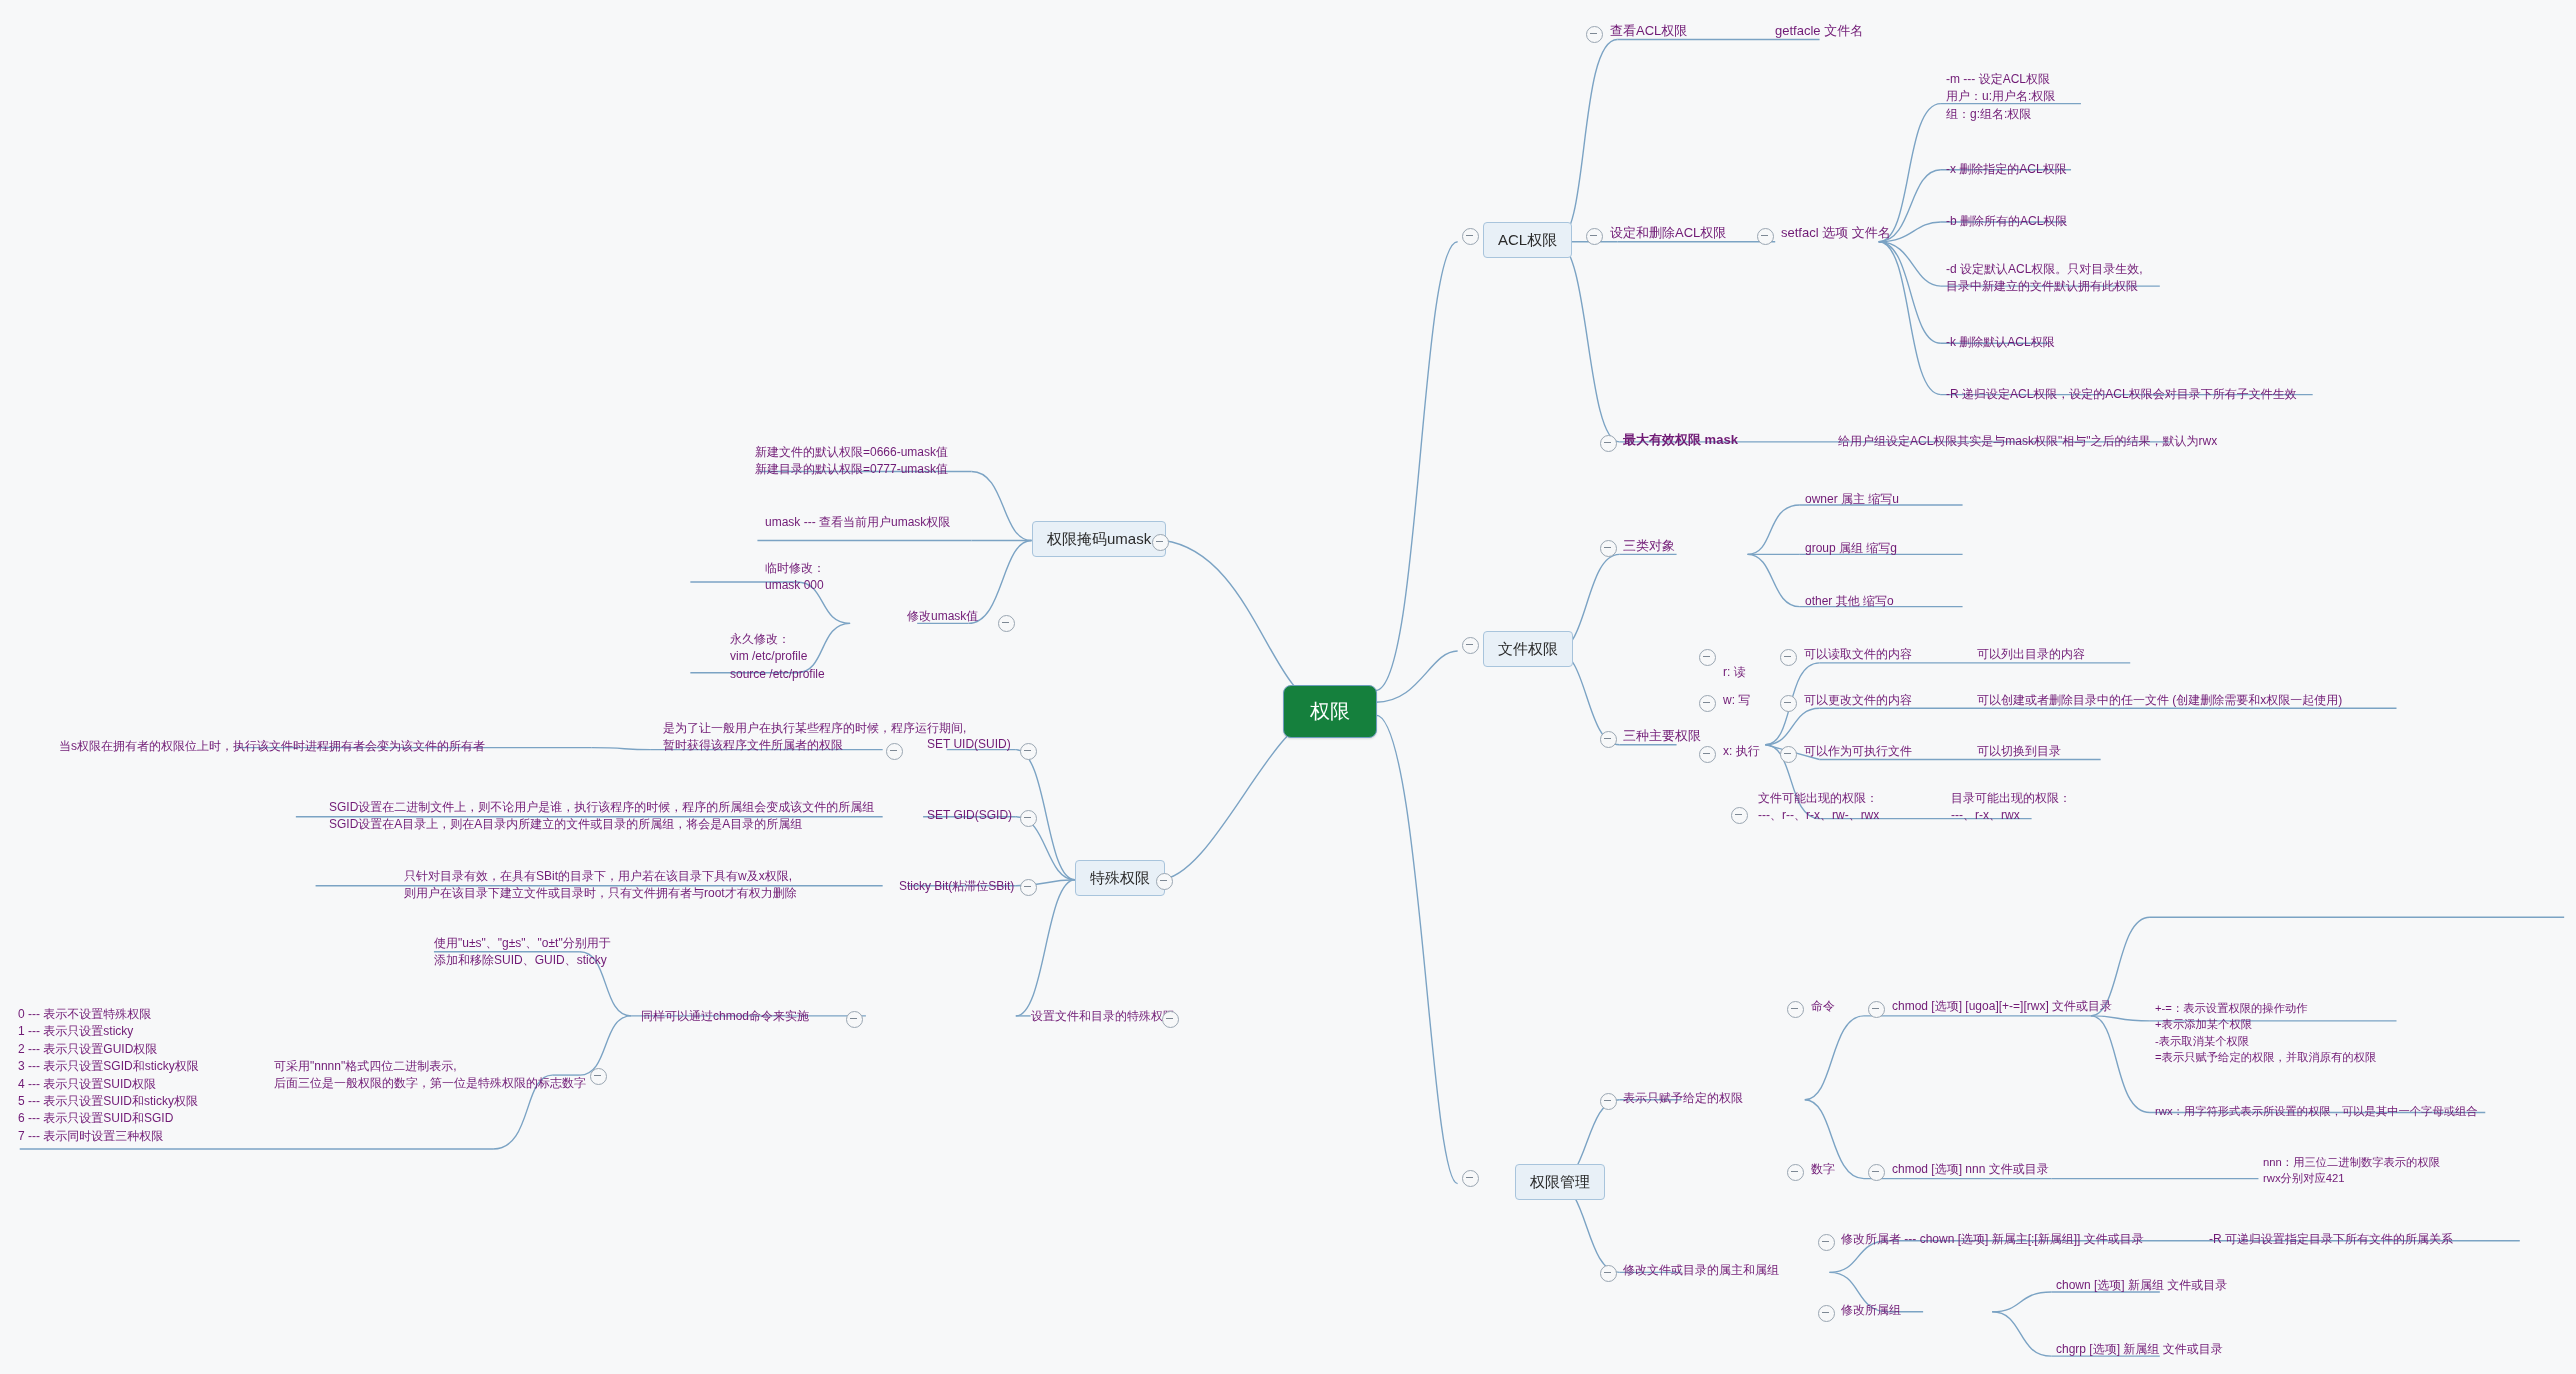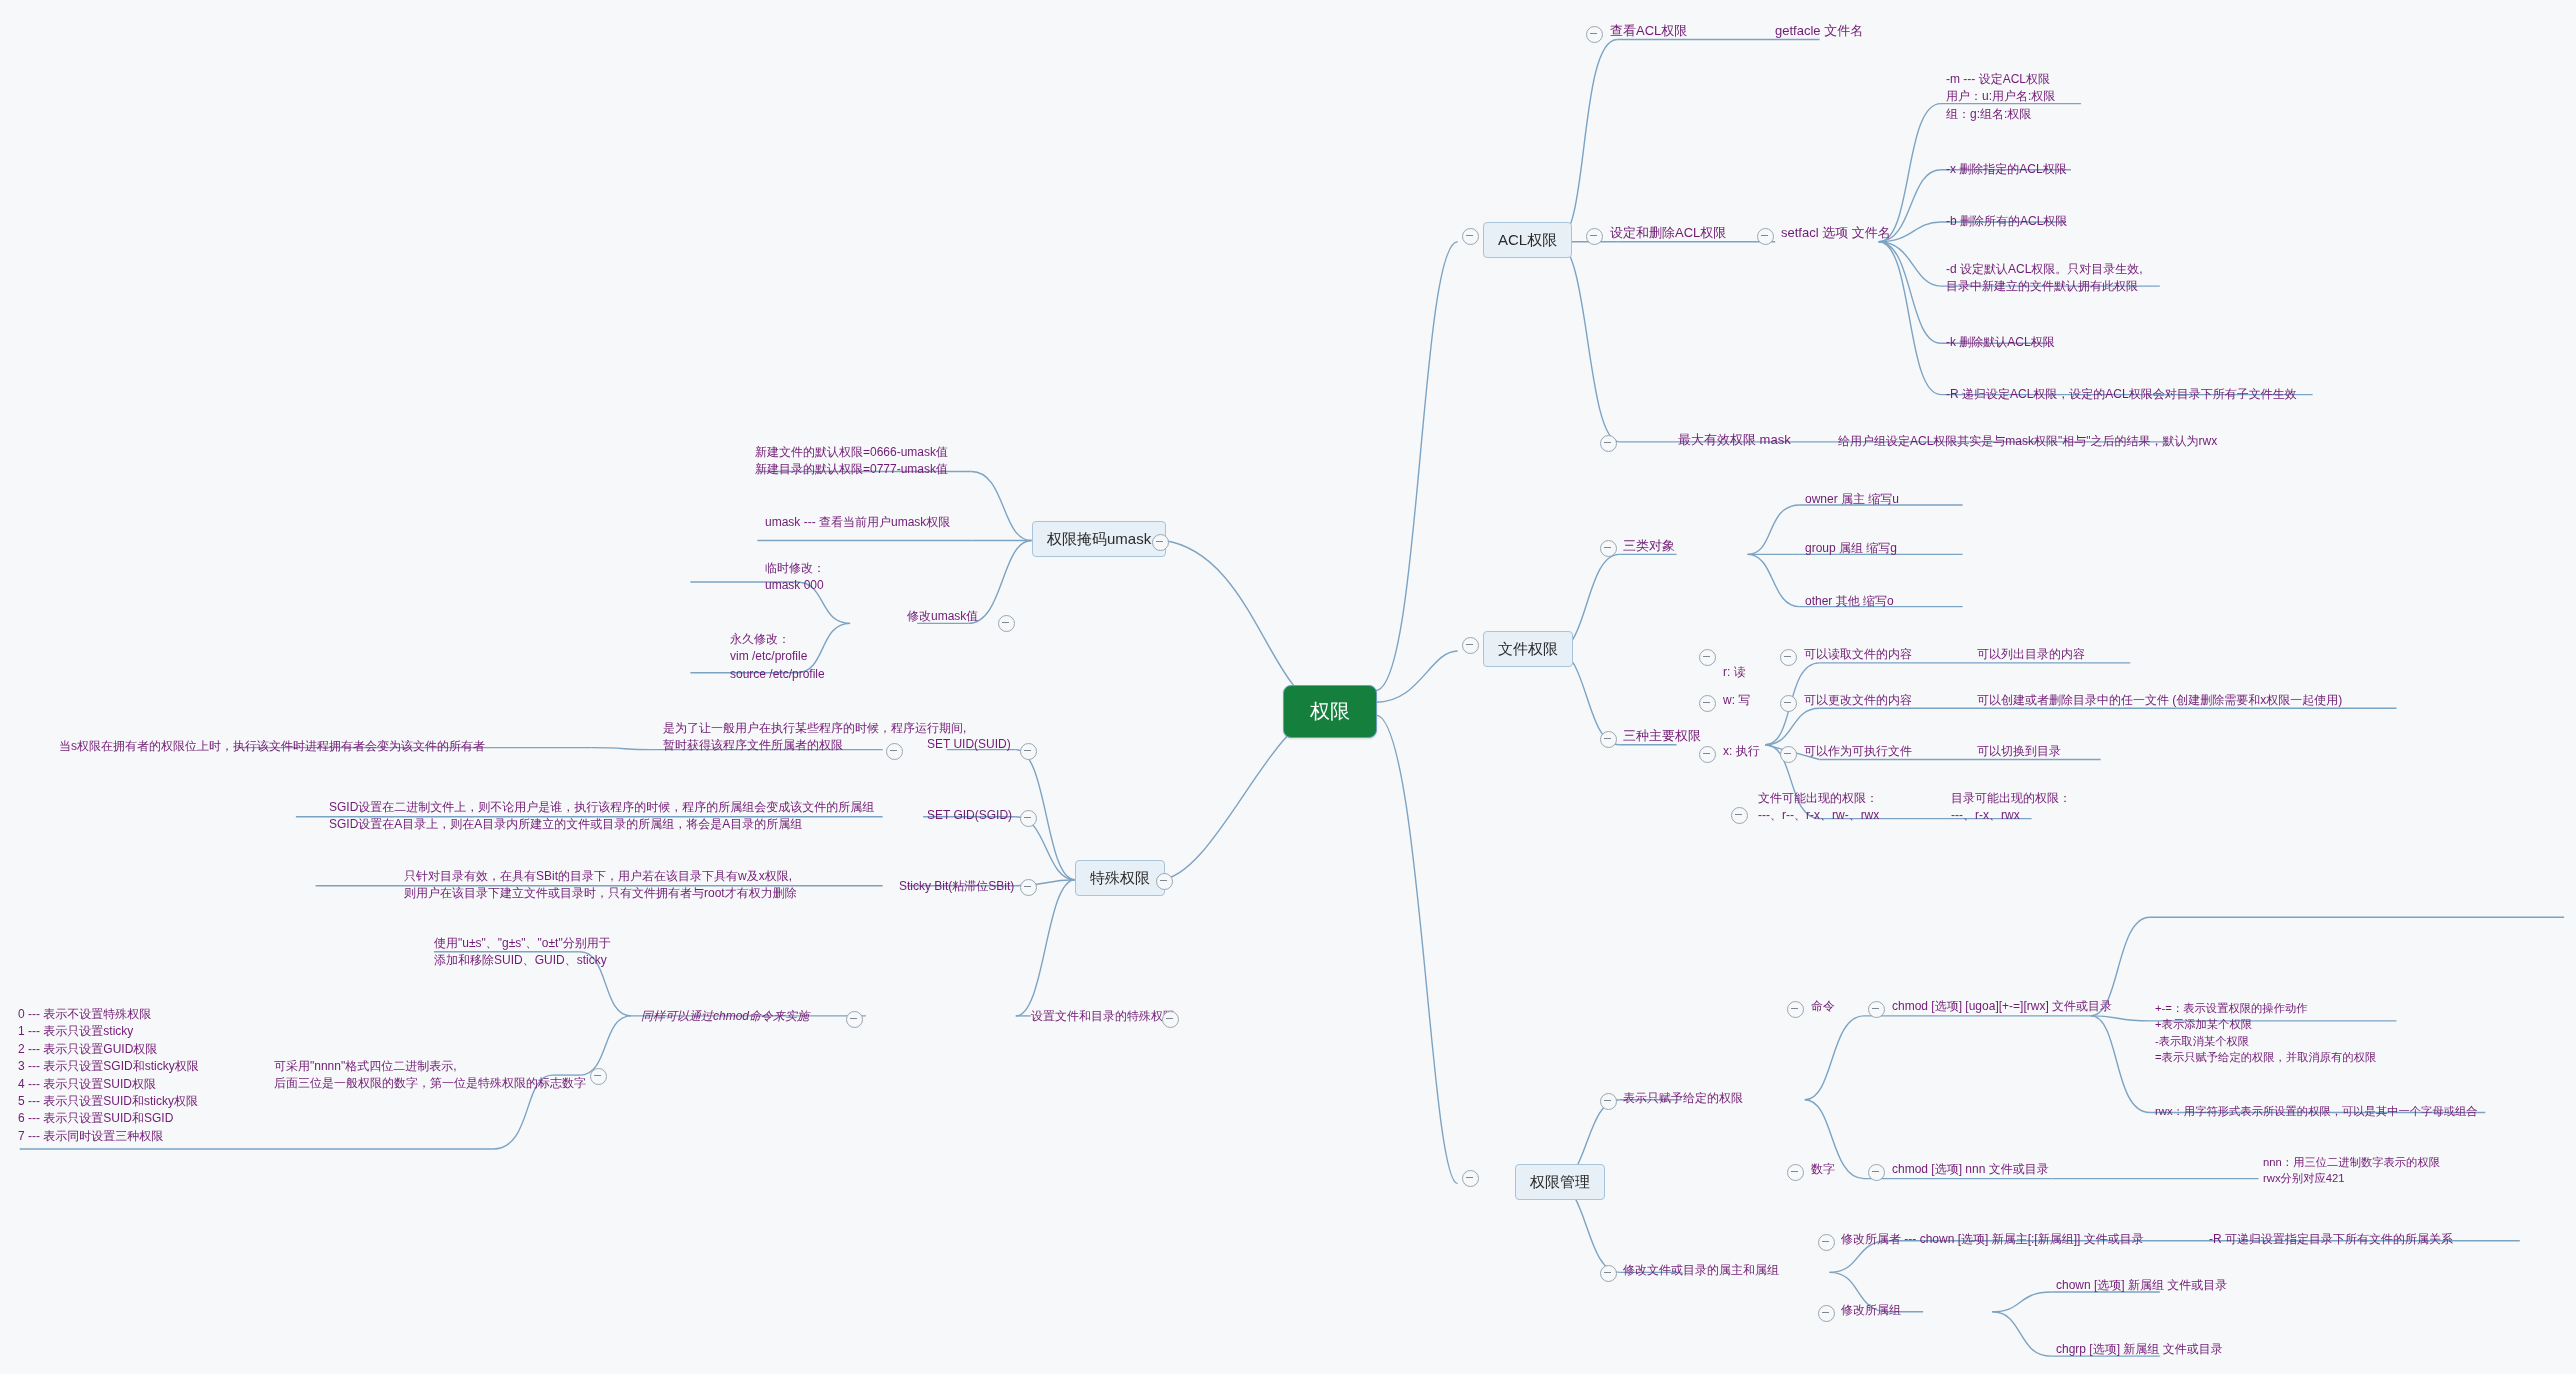--- a/index.html
+++ b/index.html
@@ -174,21 +174,21 @@
 用户：u:用户名:权限
 组：g:组名:权限</div>
 <div class="node txt sm" style="left:1946px;top:161px;">-x 删除指定的ACL权限</div>
 <div class="node txt sm" style="left:1946px;top:213px;">-b 删除所有的ACL权限</div>
 <div class="node txt sm" style="left:1946px;top:261px;">-d 设定默认ACL权限。只对目录生效,
 目录中新建立的文件默认拥有此权限</div>
 <div class="node txt sm" style="left:1946px;top:334px;">-k 删除默认ACL权限</div>
 <div class="node txt sm" style="left:1946px;top:386px;">-R 递归设定ACL权限，设定的ACL权限会对目录下所有子文件生效</div>
 
 <div class="tgl" style="left:1600px;top:435px;"></div>
-<div class="node txt" style="left:1678px;top:431px;">最大有效权限 mask</div>
+<div class="node txt" style="left:1623px;top:431px;font-weight:bold;">最大有效权限 mask</div>
 <div class="node txt sm" style="left:1838px;top:433px;">给用户组设定ACL权限其实是与mask权限"相与"之后的结果，默认为rwx</div>
 
 <div class="tgl" style="left:1462px;top:637px;"></div>
 <div class="node lvl1" style="left:1483px;top:631px;">文件权限</div>
 
 <div class="tgl" style="left:1600px;top:540px;"></div>
 <div class="node txt" style="left:1623px;top:537px;">三类对象</div>
 <div class="node txt sm" style="left:1805px;top:491px;">owner 属主 缩写u</div>
 <div class="node txt sm" style="left:1805px;top:540px;">group 属组 缩写g</div>
 <div class="node txt sm" style="left:1805px;top:593px;">other 其他 缩写o</div>
@@ -250,21 +250,21 @@
 <div class="node txt sm" style="left:329px;top:799px;">SGID设置在二进制文件上，则不论用户是谁，执行该程序的时候，程序的所属组会变成该文件的所属组
 SGID设置在A目录上，则在A目录内所建立的文件或目录的所属组，将会是A目录的所属组</div>
 
 <div class="node txt sm" style="left:899px;top:878px;">Sticky Bit(粘滞位SBit)</div>
 <div class="tgl" style="left:1020px;top:879px;"></div>
 <div class="node txt sm" style="left:404px;top:868px;">只针对目录有效，在具有SBit的目录下，用户若在该目录下具有w及x权限,
 则用户在该目录下建立文件或目录时，只有文件拥有者与root才有权力删除</div>
 
 <div class="node txt sm" style="left:1031px;top:1008px;">设置文件和目录的特殊权限</div>
 <div class="tgl" style="left:1162px;top:1011px;"></div>
-<div class="node txt sm" style="left:641px;top:1008px;font-style:italic;">同样可以通过chmod命令来实施</div>
+<div class="node txt sm" style="left:641px;top:1008px;">同样可以通过chmod命令来实施</div>
 <div class="tgl" style="left:846px;top:1011px;"></div>
 
 <div class="node txt sm" style="left:434px;top:935px;">使用"u±s"、"g±s"、"o±t"分别用于
 添加和移除SUID、GUID、sticky</div>
 <div class="node txt sm" style="left:274px;top:1058px;">可采用"nnnn"格式四位二进制表示,
 后面三位是一般权限的数字，第一位是特殊权限的标志数字</div>
 <div class="tgl" style="left:590px;top:1068px;"></div>
 <div class="node txt sm" style="left:18px;top:1006px;">0 --- 表示不设置特殊权限
 1 --- 表示只设置sticky
 2 --- 表示只设置GUID权限

